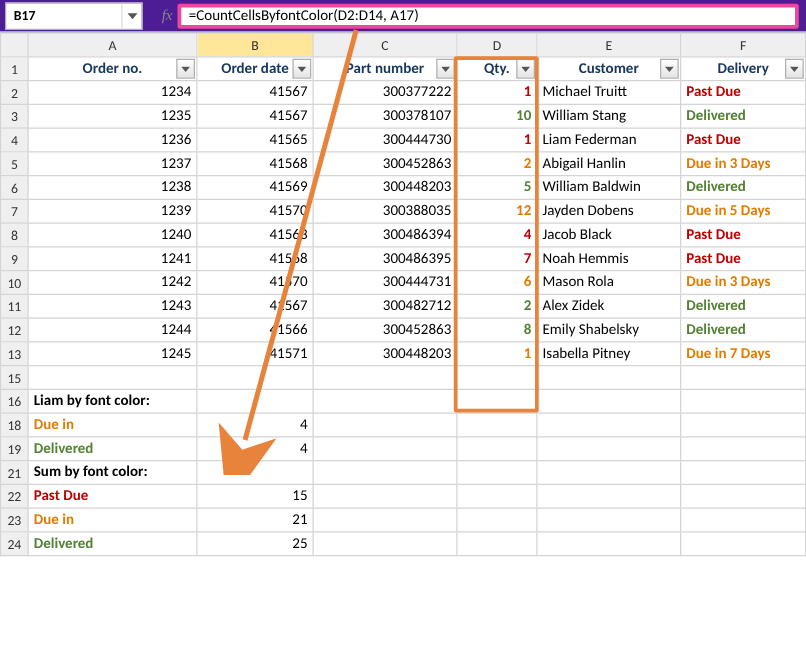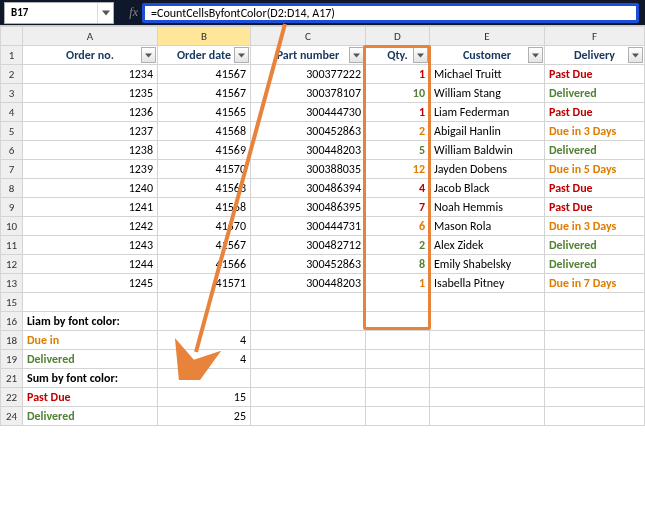--- a/index.html
+++ b/index.html
@@ -11,21 +11,21 @@
     width: 645px;
     height: 531px;
     overflow: hidden;
     position: relative;
   }
   .namebox-bar {
     display: flex;
     align-items: center;
     height: 26px;
     border-bottom: 1px solid #ccc;
-    background: #0f172a;
+    background: #4c1d95;
   }
   .namebox {
     width: 110px;
     height: 22px;
     margin: 2px 0 2px 4px;
     background: #fff;
     border: 1px solid #b0b0b0;
     display: flex;
     align-items: center;
     position: relative;
@@ -40,21 +40,21 @@
   .nb-drop svg { width: 8px; height: 6px; }
   .fx-label {
     width: 20px; text-align: right;
     font-style: italic; color: #888; font-size: 12px;
     margin: 0 4px;
     font-family: 'Times New Roman', serif;
   }
   .formula-box {
     flex: 1;
     height: 20px;
-    border: 3px solid #1d4ed8;
+    border: 3px solid #ec4899;
     background: #fff;
     padding: 0 6px;
     display: flex;
     align-items: center;
     font-size: 12px;
     color: #000;
     margin-right: 6px;
     border-radius: 2px;
   }
   .grid-wrap {
@@ -371,20 +371,29 @@
         <tr>
           <td class="rowhdr">22</td>
           <td class="bold c-red">Past Due</td>
           <td class="num">15</td>
           <td></td>
           <td></td>
           <td></td>
           <td></td>
         </tr>
         <tr>
+          <td class="rowhdr">23</td>
+          <td class="bold c-orange">Due in</td>
+          <td class="num">21</td>
+          <td></td>
+          <td></td>
+          <td></td>
+          <td></td>
+        </tr>
+        <tr>
           <td class="rowhdr">24</td>
           <td class="bold c-green">Delivered</td>
           <td class="num">25</td>
           <td></td>
           <td></td>
           <td></td>
           <td></td>
         </tr>
       </tbody>
 </table>

